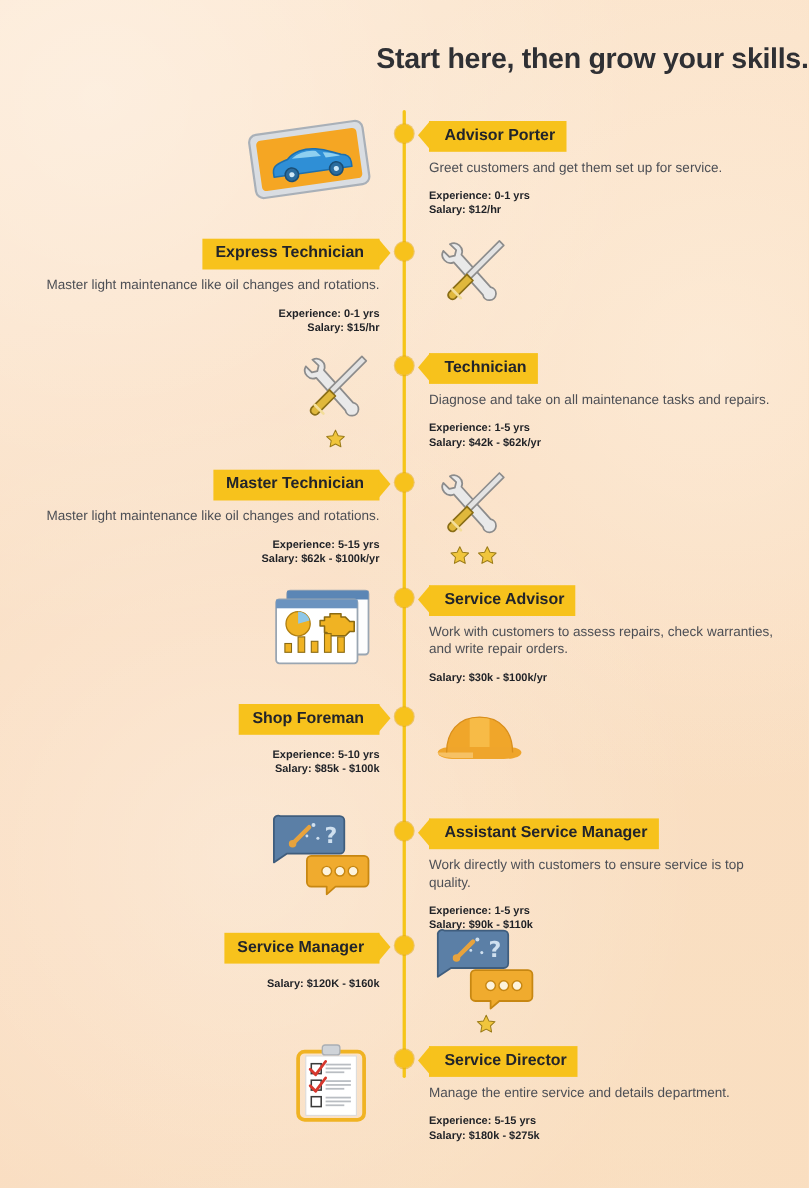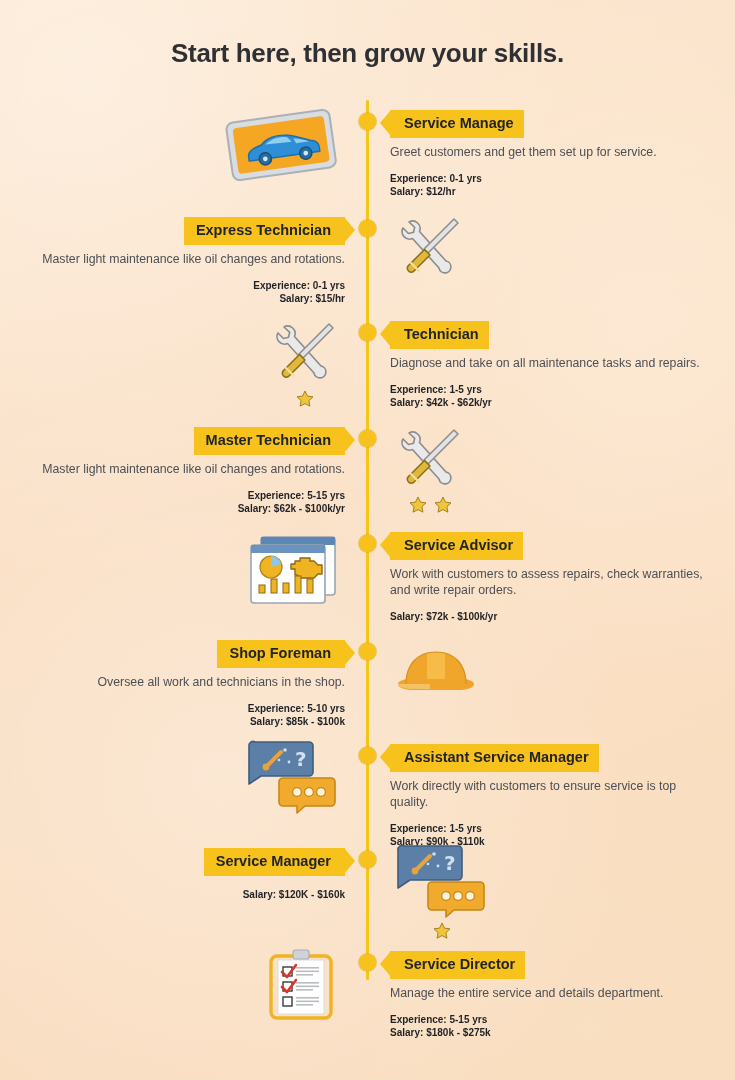--- a/index.html
+++ b/index.html
@@ -18,21 +18,21 @@
       radial-gradient(circle at 88% 30%, rgba(255,245,230,.45), rgba(255,255,255,0) 40%),
       radial-gradient(circle at 30% 72%, rgba(255,255,255,.28), rgba(255,255,255,0) 45%),
       radial-gradient(circle at 80% 95%, rgba(250,226,196,.5), rgba(255,255,255,0) 45%),
       linear-gradient(160deg,#fce7d0 0%,#fadfc4 45%,#f9dcbe 100%);
     pointer-events:none;
   }
   .page{position:absolute;inset:0;}
 
   .title{
     position:absolute;top:38px;left:0;width:735px;
-    text-align:center;
+    text-align:right;
     font-size:26px;font-weight:bold;letter-spacing:-.3px;
     color:#2f3034;
   }
 
   
   .timeline-line{
     position:absolute;
     left:366px;top:100px;
     width:3px;height:880px;
     background:#f5c518;
@@ -109,21 +109,21 @@
 <div class="page">
 
   <div class="title">Start here, then grow your skills.</div>
 
   <div class="timeline-line"></div>
 
   <div id="entries">
       <div class="dot" style="top: 113px;"></div>
       <div class="entry right" style="top: 110px; left: 0px; width: 735px; height: 0px;">
         <div class="content">
-          <div><span class="tag">Service Manage</span></div>
+          <div><span class="tag">Advisor Porter</span></div>
           <div class="desc">Greet customers and get them set up for service.</div>
           <div class="stats">
             <div>Experience: 0-1 yrs</div>
             <div>Salary: $12/hr</div>
           </div>
         </div>
         <div class="icon" style="top: -6px;">
           <svg width="120" height="80" viewBox="0 0 120 80">
             <g transform="rotate(-8 60 40)">
               <rect x="8" y="12" width="104" height="58" rx="7" fill="#d9dde2" stroke="#a9b0b8" stroke-width="2"></rect>
@@ -222,21 +222,21 @@
             </svg>
           </div>
         </div>
       </div>
       <div class="dot" style="top: 535px;"></div>
       <div class="entry right" style="top: 532px; left: 0px; width: 735px; height: 0px;">
         <div class="content">
           <div><span class="tag">Service Advisor</span></div>
           <div class="desc">Work with customers to assess repairs, check warranties, and write repair orders.</div>
           <div class="stats">
-            <div>Salary: $72k - $100k/yr</div>
+            <div>Salary: $30k - $100k/yr</div>
           </div>
         </div>
         <div class="icon" style="top: -1px;">
           <svg width="96" height="78" viewBox="0 0 96 78">
             <rect x="16" y="6" width="74" height="58" rx="3" fill="#fdfdfd" stroke="#9aa6b2" stroke-width="1.6"></rect>
             <rect x="16" y="6" width="74" height="8" fill="#5b86b5"></rect>
             <rect x="6" y="14" width="74" height="58" rx="3" fill="#ffffff" stroke="#9aa6b2" stroke-width="1.6"></rect>
             <rect x="6" y="14" width="74" height="8" fill="#6b93bf"></rect>
             <circle cx="4.5" cy="0" r="0" fill="none"></circle>
             <circle cx="26" cy="36" r="11" fill="#f0b323" stroke="#b07f10" stroke-width="1.2"></circle>
@@ -247,21 +247,20 @@
             <rect x="38" y="52" width="6" height="10" fill="#f0b323" stroke="#8a6a12" stroke-width="1"></rect>
             <rect x="50" y="45" width="6" height="17" fill="#f0b323" stroke="#8a6a12" stroke-width="1"></rect>
             <rect x="62" y="48" width="6" height="14" fill="#f0b323" stroke="#8a6a12" stroke-width="1"></rect>
           </svg>
         </div>
       </div>
       <div class="dot" style="top: 643px;"></div>
       <div class="entry left" style="top: 640px; left: 0px; width: 735px; height: 0px;">
         <div class="content">
           <div><span class="tag">Shop Foreman</span></div>
-          <div class="desc">Oversee all work and technicians in the shop.</div>
           <div class="stats">
             <div>Experience: 5-10 yrs</div>
             <div>Salary: $85k - $100k</div>
           </div>
         </div>
         <div class="icon" style="top: -2px;">
           <svg width="84" height="66" viewBox="0 0 84 66">
             <path d="M12 46 C12 28 22 14 42 14 C62 14 72 28 72 46 Z" fill="#f0a62a"></path>
             <path d="M33 15 C33 22 33 38 33 46 L51 46 C51 38 51 22 51 15 C48 13.6 36 13.6 33 15 Z" fill="#f7bb47"></path>
             <path d="M4 46 C4 43 10 41 16 41 L68 41 C74 41 80 43 80 46 C80 50 72 52 64 52 L20 52 C12 52 4 50 4 46 Z" fill="#efa52b"></path>

